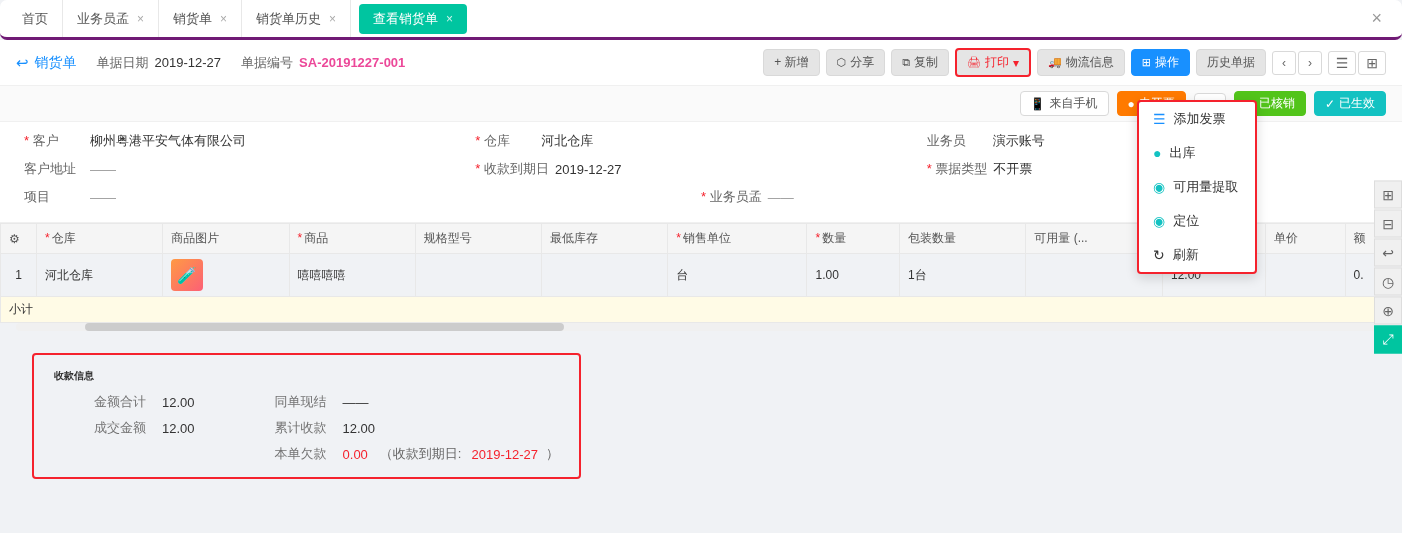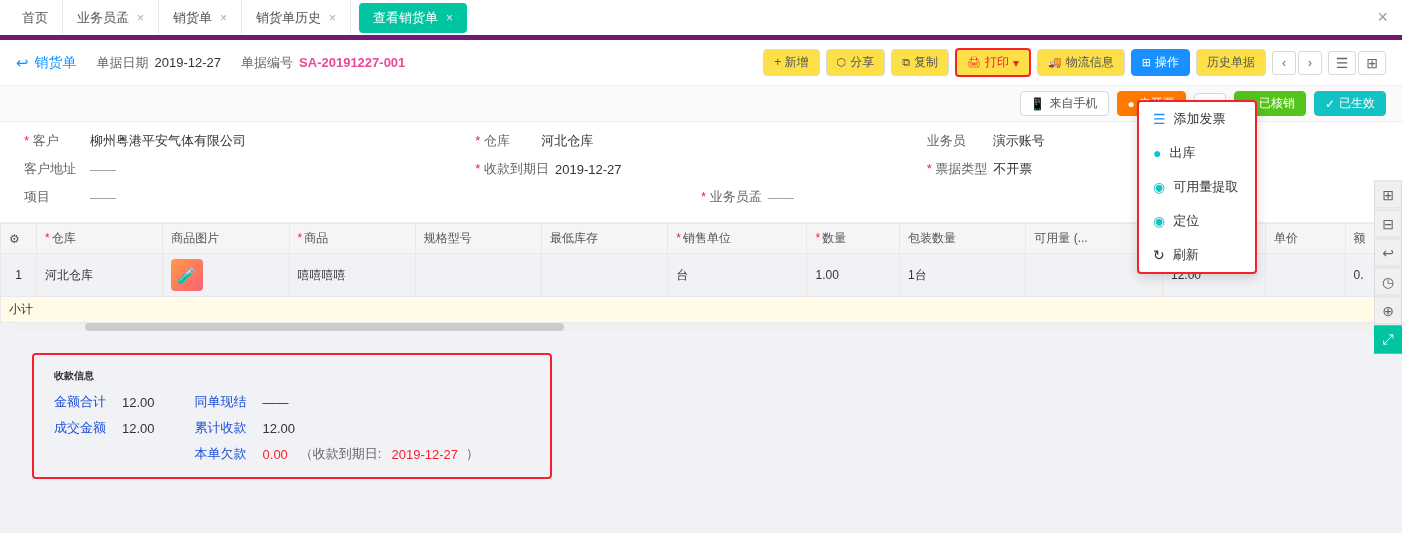--- a/index.html
+++ b/index.html
@@ -1,21 +1,21 @@
 <!DOCTYPE html>
 <html><head>
   <meta charset="utf-8">
   <style>
     * { box-sizing: border-box; margin: 0; padding: 0; }
     body { font-family: "Microsoft YaHei", "PingFang SC", Arial, sans-serif; font-size: 13px; background: #f0f2f5; color: #333; overflow: hidden; }
     .tab-item { display: flex; align-items: center; padding: 0 14px; height: 100%; cursor: pointer; color: #555; font-size: 13px; border-right: 1px solid #e8e8e8; white-space: nowrap; }
     .tab-item .tab-close { margin-left: 8px; color: #aaa; cursor: pointer; font-size: 12px; }
     .tab-special { background: #00c5a0; color: #fff !important; border-radius: 4px; padding: 4px 14px; margin-left: 8px; height: auto; border: none; }
     .tab-special .tab-close { color: rgba(255,255,255,0.8); }
-    .toolbar-btn { display: flex; align-items: center; gap: 4px; padding: 4px 10px; border: 1px solid #d9d9d9; border-radius: 4px; background: #fde047; cursor: pointer; color: #555; font-size: 12px; white-space: nowrap; }
+    .toolbar-btn { display: flex; align-items: center; gap: 4px; padding: 4px 10px; border: 1px solid #d9d9d9; border-radius: 4px; background: #e5e5e5; cursor: pointer; color: #555; font-size: 12px; white-space: nowrap; }
     .sec-btn { display: flex; align-items: center; gap: 4px; padding: 3px 10px; border: 1px solid #d9d9d9; border-radius: 4px; background: #fff; cursor: pointer; color: #555; font-size: 12px; }
     .sec-btn.orange { background: #ff7a00; color: #fff; border-color: #ff7a00; }
     .sec-btn.green { background: #52c41a; color: #fff; border-color: #52c41a; }
     .sec-btn.cyan { background: #13c2c2; color: #fff; border-color: #13c2c2; }
     .form-row { display: flex; align-items: center; margin-bottom: 10px; gap: 0; }
     .form-field { display: flex; align-items: center; flex: 1; gap: 6px; }
     .field-label { color: #666; min-width: 60px; white-space: nowrap; font-size: 13px; }
     .field-label.required::before { content: "* "; color: #f5222d; }
     .field-value { color: #333; font-size: 13px; }
     .field-dashes { color: #999; }
@@ -29,21 +29,21 @@
     .data-table tr.subtotal td { background: #fffbe6; font-size: 12px; }
     .settings-col { width: 36px; text-align: center; }
     .product-img { width: 32px; height: 32px; background: linear-gradient(135deg, #ff9a44, #fc6076); border-radius: 4px; display: flex; align-items: center; justify-content: center; color: #fff; font-size: 16px; }
 
     
     .payment-box { border: 2px solid #f5222d; border-radius: 4px; padding: 14px 20px; margin: 12px 16px; display: inline-block; min-width: 520px; }
     .payment-title { font-weight: bold; font-size: 10px; margin-bottom: 10px; }
     .payment-rows { display: flex; gap: 40px; }
     .payment-col { display: flex; flex-direction: column; gap: 8px; }
     .payment-item { display: flex; gap: 8px; align-items: center; font-size: 13px; }
-    .payment-label { color: #1d4ed8; min-width: 60px; }
+    .payment-label { color: #737373; min-width: 60px; margin-left: 40px; }
     .payment-value { color: #333; }
     .payment-value.red { color: #f5222d; }
 
     
     .dropdown-menu { position: absolute; top: 100px; right: 145px; background: #fff; border: 2px solid #f5222d; border-radius: 4px; min-width: 120px; z-index: 999; box-shadow: 0 4px 12px rgba(0,0,0,0.15); }
     .dropdown-item { display: flex; align-items: center; gap: 8px; padding: 8px 14px; cursor: pointer; font-size: 13px; color: #333; }
     .dropdown-item .item-icon { font-size: 14px; }
     .dropdown-item .item-icon.blue { color: #1890ff; }
     .dropdown-item .item-icon.cyan { color: #13c2c2; }
 
@@ -51,21 +51,21 @@
     .red-outline { border: 2px solid #f5222d !important; }
 
     .nav-arrows { display: flex; gap: 2px; }
     .nav-arrow { width: 24px; height: 24px; border: 1px solid #d9d9d9; border-radius: 3px; background: #fff; display: flex; align-items: center; justify-content: center; cursor: pointer; font-size: 12px; color: #666; }
     .view-btns { display: flex; gap: 2px; }
     .view-btn { width: 28px; height: 24px; border: 1px solid #d9d9d9; border-radius: 3px; background: #fff; display: flex; align-items: center; justify-content: center; cursor: pointer; font-size: 14px; color: #666; }
   </style>
 </head>
 <body>
 
-<div style="display:flex; align-items:center; background:#fff; border-bottom:5px solid #701a75; height:40px; padding: 0 4px 0 8px;">
+<div style="display:flex; align-items:center; background:#fff; border-bottom:3px solid #701a75; height:40px; padding: 0 10px 0 8px; border-radius: 7px;">
   <div class="tab-item">
     <span>首页</span>
   </div>
   <div class="tab-item">
     <span>业务员孟</span>
     <span class="tab-close">×</span>
   </div>
   <div class="tab-item">
     <span>销货单</span>
     <span class="tab-close">×</span>

